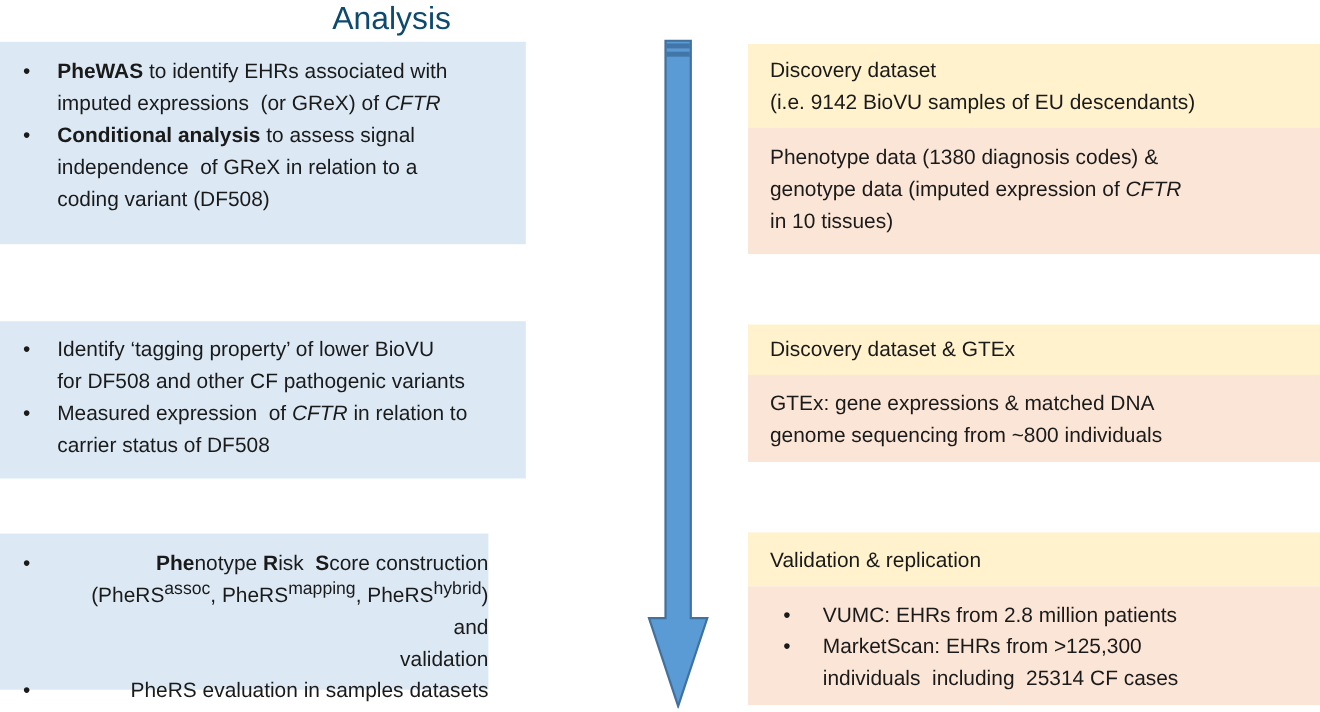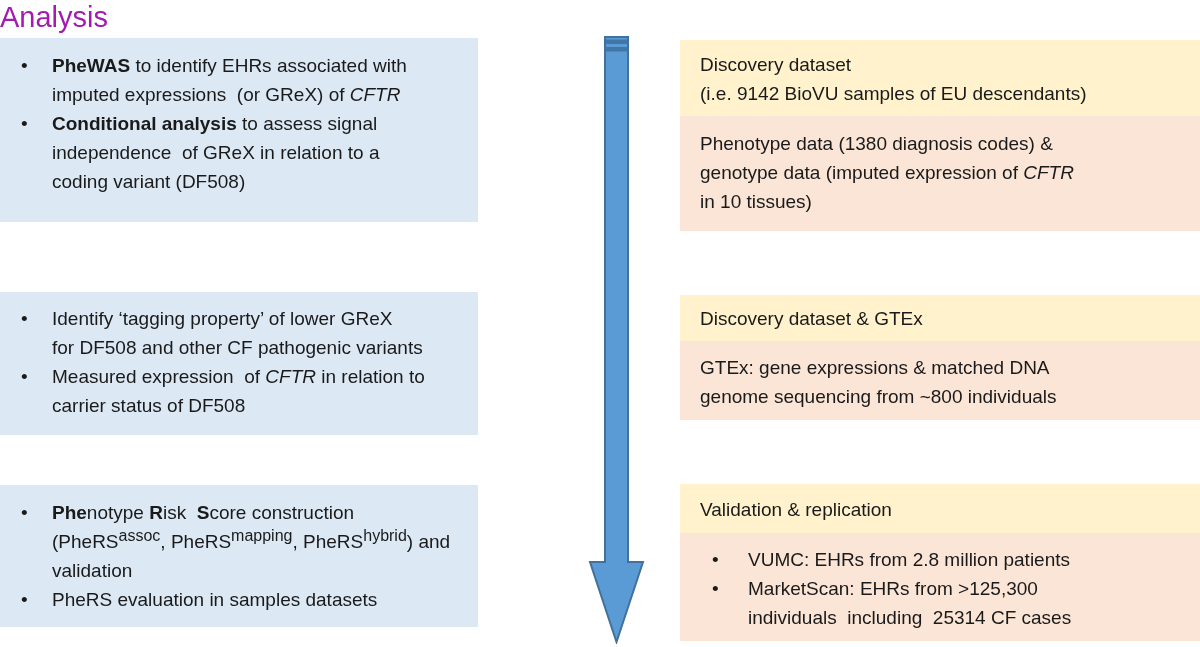--- a/index.html
+++ b/index.html
@@ -4,33 +4,33 @@
 <style>
   html,body { margin:0; padding:0; background:#ffffff; }
   * { box-sizing:border-box; }
   .page {
     position:relative; width:1200px; height:647px; background:#ffffff;
     font-family:"Liberation Sans", sans-serif; color:var(--text,#1a1a1a);
     overflow:hidden;
   }
   .col-title {
     position:absolute; top:0; font-size:29px; line-height:34px;
-    text-align:left; color:#a21caf;
+    text-align:right; color:#0c4a6e;
   }
   .analysis-title   { left:0;   width:410px; }
   .datasource-title { left:640px; width:560px; }
 
   .box { position:absolute; font-size:19px; line-height:29px; }
   .blue   { background:var(--analysis-box,#dce9f5); }
   .yellow { background:var(--source-header-box,#fff2cc); }
   .peach  { background:var(--source-body-box,#fbe5d6); }
 
   .a-box1 { left:0; top:38px;  width:478px; height:184px; padding-top:13px; }
   .a-box2 { left:0; top:292px; width:478px; height:143px; padding-top:12px; }
-  .a-box3 { left:0; top:485px; width:478px; height:142px; padding-top:13px; }
+  .a-box3 { left:0; top:485px; width:444px; height:142px; padding-top:13px;text-align:right; }
 
   .y-box1 { left:680px; top:40px;  width:580px; height:76px;  padding:10px 16px 0 20px; }
   .p-box1 { left:680px; top:116px; width:520px; height:115px; padding:13px 16px 0 20px; }
   .y-box2 { left:680px; top:295px; width:520px; height:46px;  padding:9px 16px 0 20px; }
   .p-box2 { left:680px; top:341px; width:520px; height:79px;  padding:12px 16px 0 20px; }
   .y-box3 { left:680px; top:484px; width:520px; height:49px;  padding:11px 16px 0 20px; }
   .p-box3 { left:680px; top:533px; width:520px; height:108px; padding:12px 10px 0 20px; }
 
   ul.bullets { margin:0; padding:0; list-style:none; }
   ul.bullets li { position:relative; padding-left:52px; white-space:pre-wrap; }
@@ -64,21 +64,21 @@
       <li><span style="font-weight: 700;">PheWAS</span><span> to identify EHRs associated with
 imputed expressions  (or GReX) of </span><span style="font-style: italic;">CFTR</span></li>
       <li><span style="font-weight: 700;">Conditional analysis</span><span> to assess signal
 independence  of GReX in relation to a
 coding variant (DF508)</span></li>
     </ul>
   </div>
 
   <div class="box blue a-box2">
     <ul class="bullets">
-      <li><span>Identify ‘tagging property’ of lower GReX
+      <li><span>Identify ‘tagging property’ of lower BioVU
 for DF508 and other CF pathogenic variants</span></li>
       <li><span>Measured expression  of </span><span style="font-style: italic;">CFTR</span><span> in relation to
 carrier status of DF508</span></li>
     </ul>
   </div>
 
   <div class="box blue a-box3">
     <ul class="bullets">
       <li><span style="font-weight: 700;">Phe</span><span>notype </span><span style="font-weight: 700;">R</span><span>isk  </span><span style="font-weight: 700;">S</span><span>core construction
 (PheRS</span><sup>assoc</sup><span>, PheRS</span><sup>mapping</sup><span>, PheRS</span><sup>hybrid</sup><span>) and

